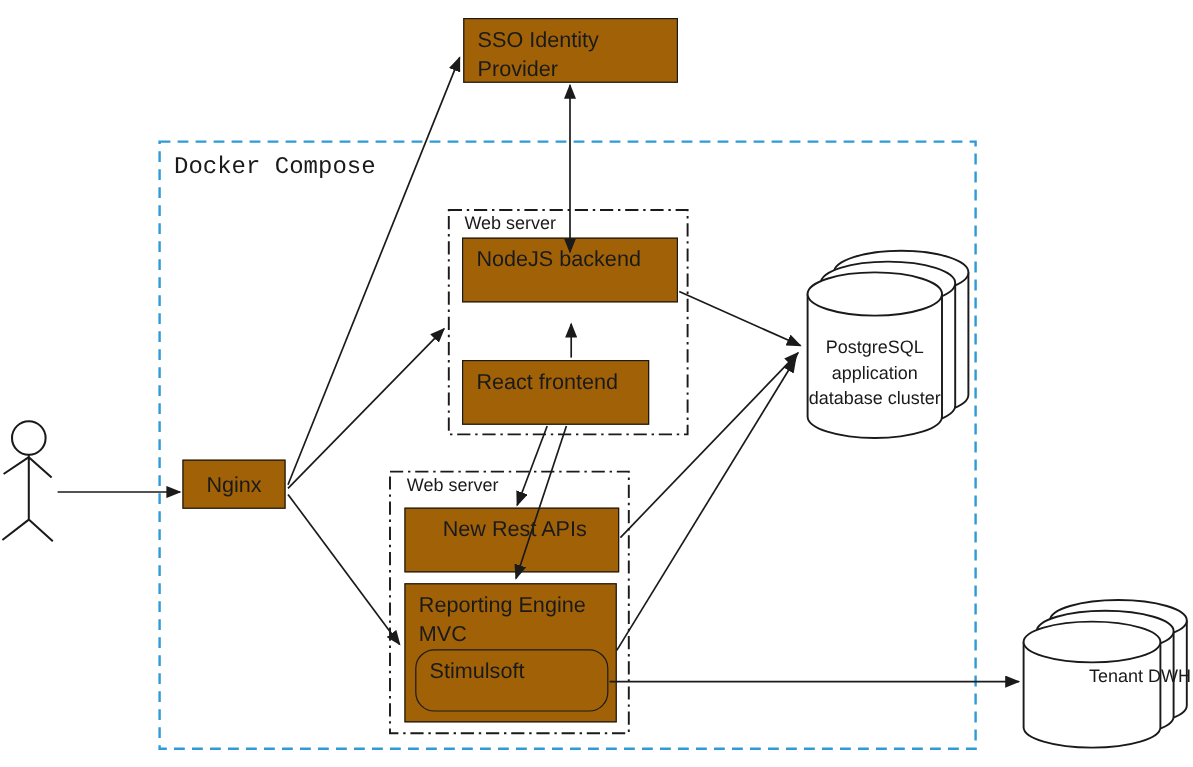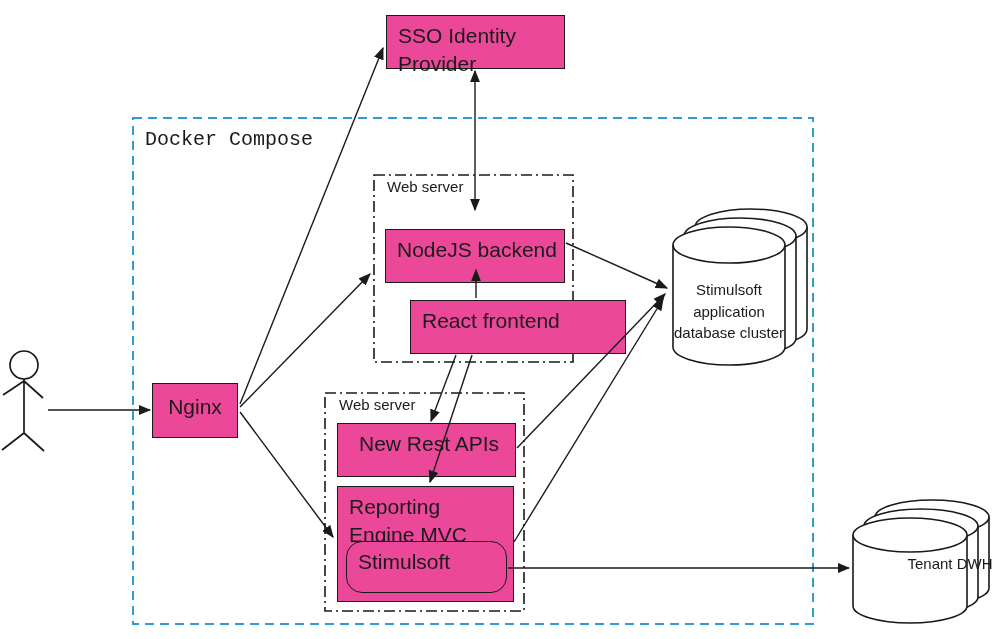--- a/index.html
+++ b/index.html
@@ -1,22 +1,22 @@
 <!DOCTYPE html>
 <html><head>
 <meta charset="utf-8">
 <title>Architecture Diagram</title>
 <style>
   html,body{margin:0;padding:0;background:#fff;}
   .stage{position:relative;width:994px;height:639px;background:#fff;
          font-family:"Liberation Sans",sans-serif;color:#1a1a1a;overflow:hidden;}
   .layer{position:absolute;left:0;top:0;width:994px;height:639px;}
   .layer.svg{pointer-events:none;}
-  .node{position:absolute;background:#ec4899;border:1.7px solid #1a1a1a;
-        box-sizing:border-box;font-size:21px;line-height:1.32;z-index:2;}
+  .node{position:absolute;background:#a16207;border:1.7px solid #1a1a1a;
+        box-sizing:border-box;font-size:18px;line-height:1.32;z-index:2;}
   .node .lbl{display:block;padding:6px 6px 0 11px;}
   .node.center .lbl{text-align:center;padding:9px 0 0 0;}
   .wrap-narrow .lbl{width:120px;}
   .wrap-mid .lbl{width:155px;}
   .glabel{position:absolute;font-size:15px;z-index:2;}
   .title-label{position:absolute;font-size:20px;z-index:2;font-family:Liberation Mono, monospace;}
   .cyl-label{position:absolute;font-size:15px;text-align:center;
              line-height:21.5px;z-index:2;}
   .edges-layer{z-index:3;}
   .nodes-layer{z-index:2;}
@@ -63,45 +63,45 @@
 
     <div class="title-label" style="left:145px;top:128px;">Docker Compose</div>
 
     <div class="glabel" style="left:387px;top:178px;">Web server</div>
     <div class="glabel" style="left:339px;top:396px;">Web server</div>
 
     <div class="node wrap-narrow" style="left:386px;top:15px;width:179px;height:54px;">
       <span class="lbl">SSO Identity Provider</span>
     </div>
 
-    <div class="node center" style="left:152px;top:383px;width:86px;height:55px;">
+    <div class="node center" style="left:152px;top:383px;width:86px;height:41px;">
       <span class="lbl">Nginx</span>
     </div>
 
-    <div class="node" style="left:385px;top:229px;width:180px;height:54px;">
+    <div class="node" style="left:385px;top:198px;width:180px;height:54px;">
       <span class="lbl">NodeJS backend</span>
     </div>
 
-    <div class="node" style="left:385px;top:300px;width:216px;height:54px;margin-left:25px;">
+    <div class="node" style="left:385px;top:300px;width:156px;height:54px;">
       <span class="lbl">React frontend</span>
     </div>
 
     <div class="node" style="left:337px;top:423px;width:179px;height:54px;text-align:center;">
       <span class="lbl">New Rest APIs</span>
     </div>
 
     <div class="node wrap-mid" style="left:337px;top:486px;width:177px;height:116px;">
       <span class="lbl">Reporting Engine MVC</span>
     </div>
 
     <div class="node" style="left:346px;top:541px;width:161px;height:52px;border-radius:16px;">
       <span class="lbl">Stimulsoft</span>
     </div>
 
-    <div class="cyl-label" style="left:669px;top:279px;width:120px;">Stimulsoft application database cluster</div>
+    <div class="cyl-label" style="left:669px;top:279px;width:120px;">PostgreSQL application database cluster</div>
 
     <div class="cyl-label" style="left:853px;top:552px;width:114px;line-height:23px;padding-left:40px;">Tenant DWH</div>
   </div>
 
   <svg class="layer svg edges-layer" viewBox="0 0 994 639">
     <defs>
       <marker id="arr" viewBox="0 0 10 8" refX="9" refY="4" markerWidth="9" markerHeight="7.2" orient="auto-start-reverse">
         <path d="M0 0 L10 4 L0 8 Z" fill="#1a1a1a"></path>
       </marker>
     </defs>

